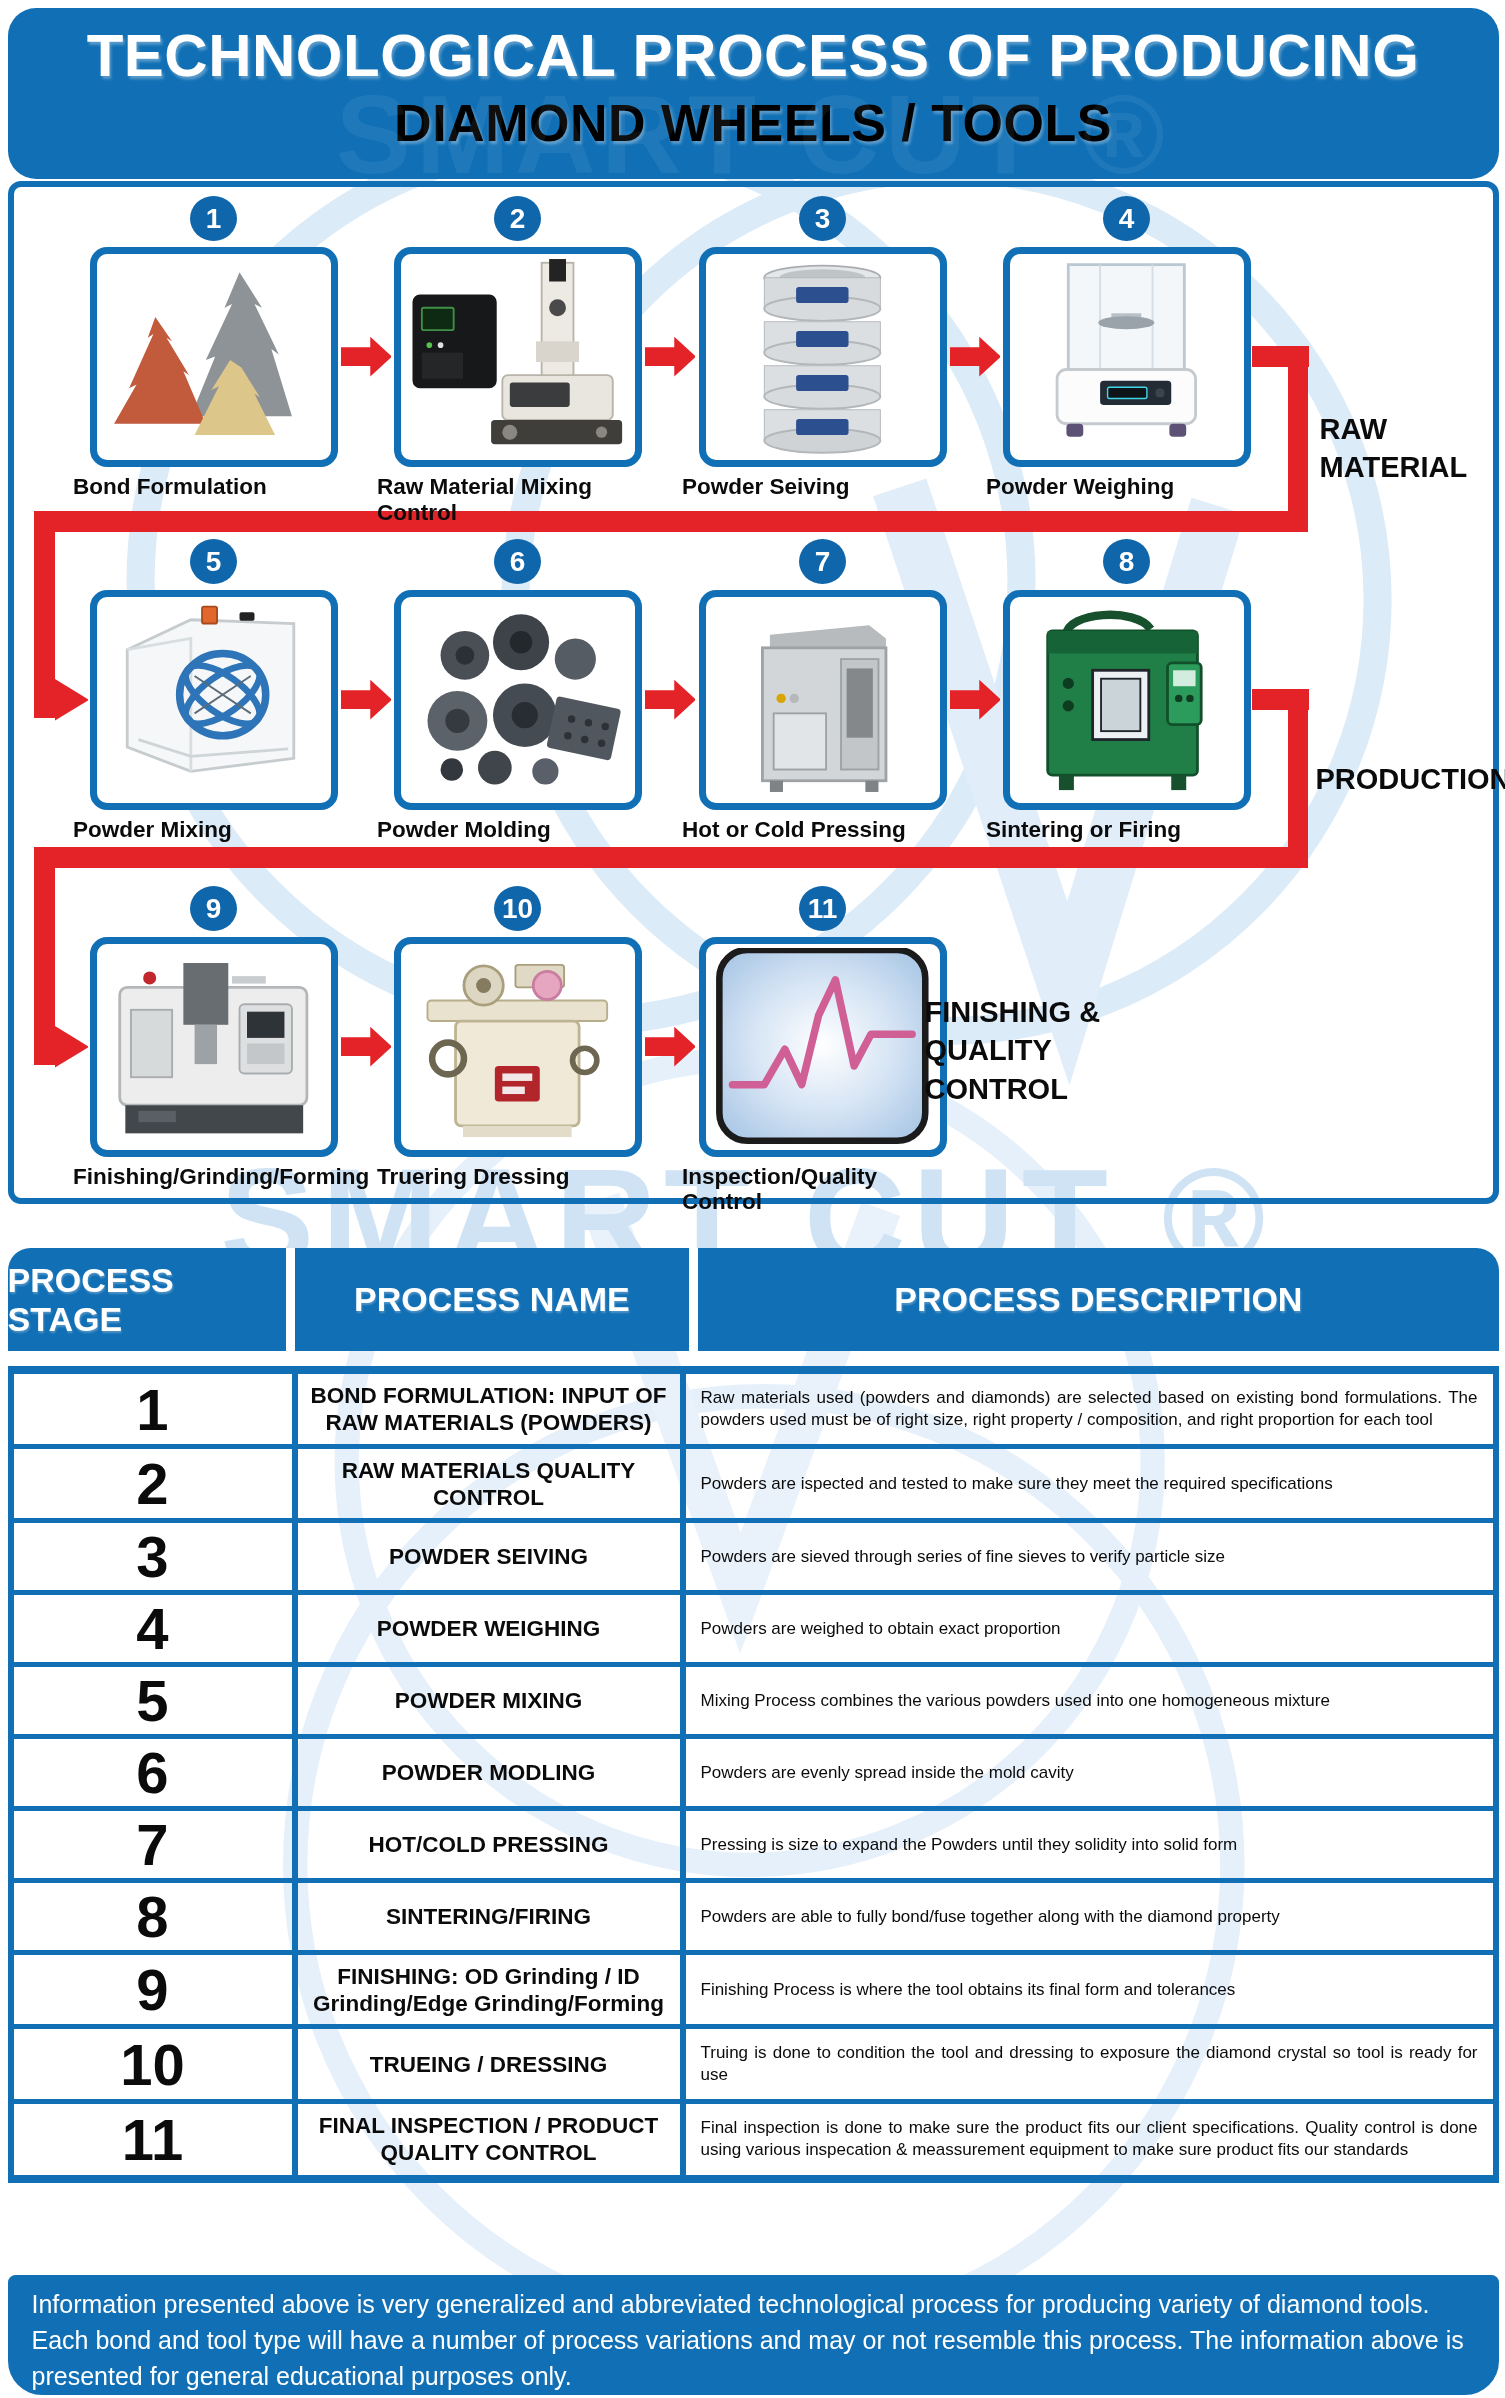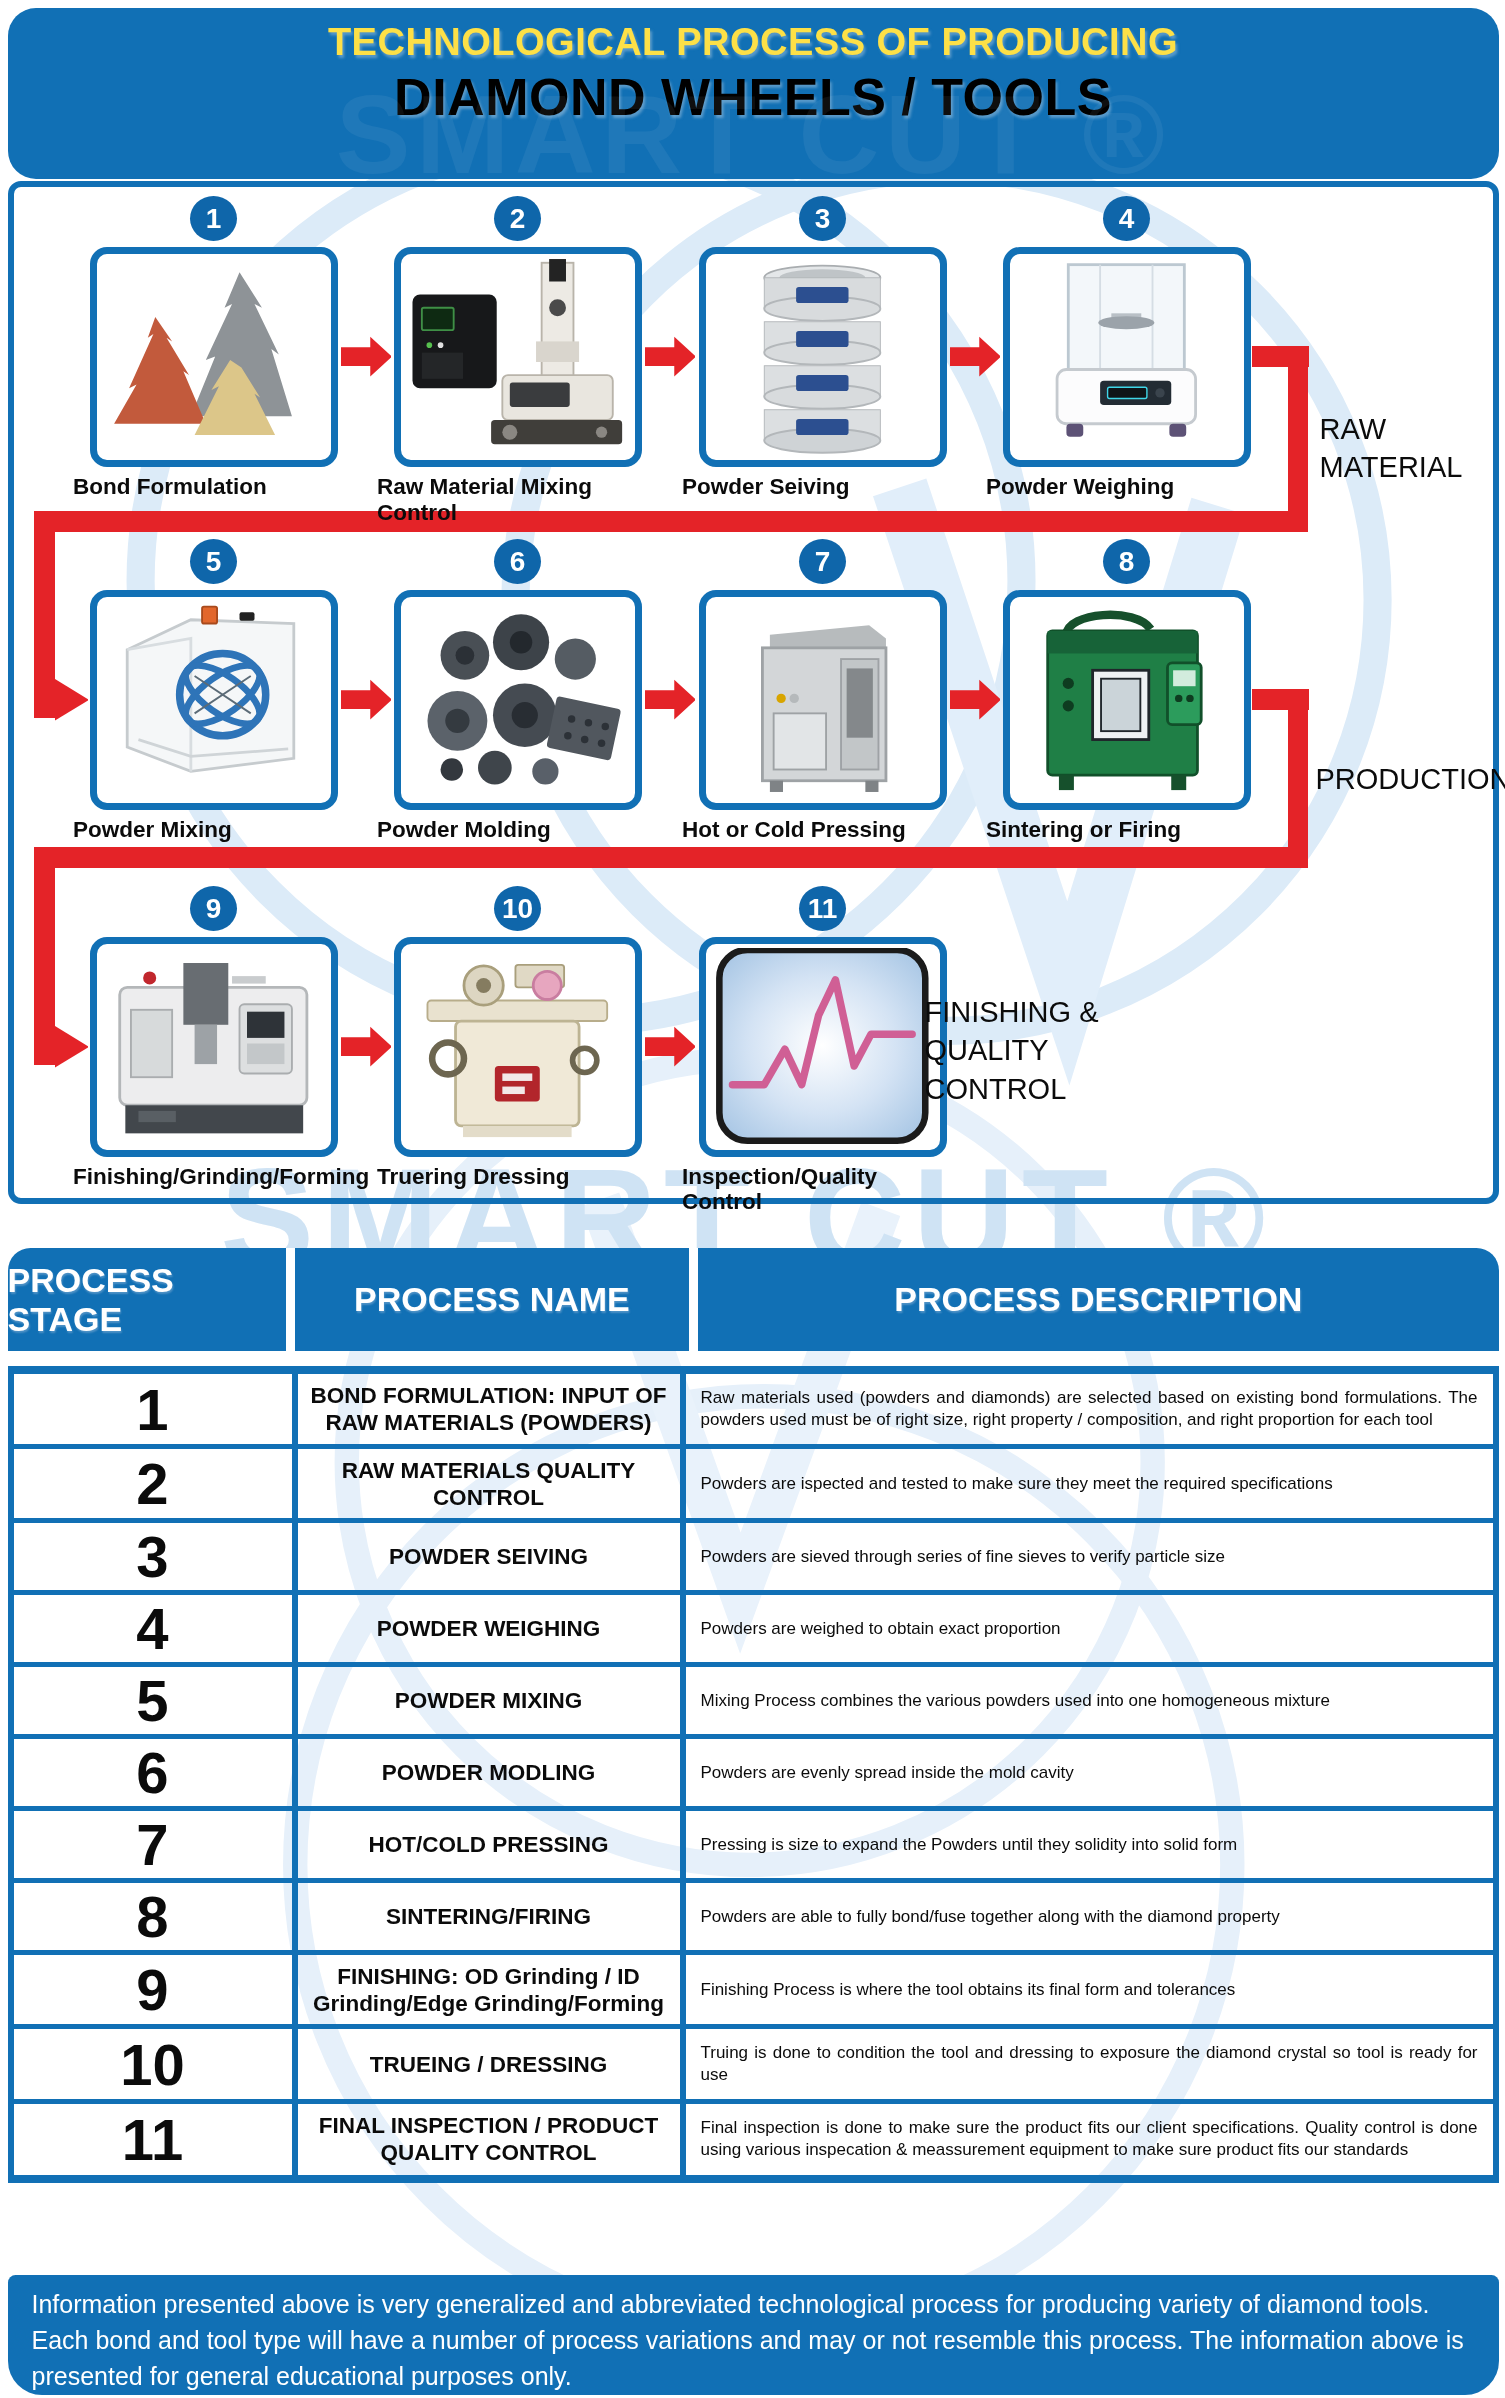--- a/index.html
+++ b/index.html
@@ -12,21 +12,21 @@
   html,body{margin:0;padding:0;background:#fff;}
   .page{position:relative;width:1506px;height:2399px;background:#fff;overflow:hidden;
         font-family:"Liberation Sans",sans-serif;color:var(--ink);}
 
   
   .wm{position:absolute;inset:0;z-index:0;pointer-events:none;}
 
   
   .title{position:absolute;left:7.5px;top:7.5px;width:1491px;height:171px;background:var(--blue);
          border-radius:28px;z-index:1;text-align:center;overflow:hidden;box-sizing:border-box;}
-  .t1{margin-top:13px;font-size:38px;font-weight:bold;color:#fde047;letter-spacing:0.5px;
+  .t1{margin-top:13px;font-size:60px;font-weight:bold;color:#ffffff;letter-spacing:0.5px;
       text-shadow:1.9px 2.8px 2.8px rgba(150,190,220,.55);}
   .t2{margin-top:3.7px;font-size:52px;font-weight:bold;color:#000000;letter-spacing:0.5px;
       text-shadow:1.9px 2.8px 2.8px rgba(150,190,220,.55);}
   .tghost{position:absolute;left:0;right:0;bottom:-20.6px;font-size:112px;font-weight:bold;
       color:rgba(255,255,255,.06);letter-spacing:5.6px;white-space:nowrap;}
 
   
   .flow{position:absolute;left:7.5px;top:181px;width:1491px;height:1023px;box-sizing:border-box;
         border:6.6px solid var(--blue);border-radius:13px;z-index:1;}
   .step{position:absolute;width:248px;display:flex;flex-direction:column;align-items:center;z-index:2;}
@@ -50,21 +50,21 @@
   .red{position:absolute;background:var(--red);z-index:1;}
   .stub1{left:1238px;top:159px;width:57px;height:20.6px}
   .vbar1{left:1274px;top:159px;width:20.6px;height:186px}
   .band1{left:20.6px;top:324px;width:1274px;height:20.6px}
   .lbar1{left:20.6px;top:324px;width:20.6px;height:207px}
   .stub2{left:1238px;top:502px;width:57px;height:20.6px}
   .vbar2{left:1274px;top:502px;width:20.6px;height:178px}
   .band2{left:20.6px;top:660px;width:1274px;height:20.6px}
   .lbar2{left:20.6px;top:660px;width:20.6px;height:218px}
 
-  .side{position:absolute;font-weight:normal;z-index:2;line-height:1.32;font-size:29px;}
+  .side{position:absolute;font-weight:bold;z-index:2;line-height:1.32;font-size:29px;}
   .raw{left:1306px;top:223px;width:178px}
   .prod{left:1302px;top:573px;width:201px}
   .fin{left:911px;top:806px;width:234px}
 
   
   .ptable{position:absolute;left:7.5px;top:1248px;width:1491px;z-index:1;}
   .thead{display:flex;height:103px;border-radius:22.5px 22.5px 0 0;overflow:hidden;}
   .th{background:var(--blue);color:#fff;font-weight:bold;font-size:34px;display:flex;
       align-items:center;justify-content:center;text-shadow:0.9px 1.9px 1.9px rgba(140,180,215,.5);}
   .th-stage{width:278px}.thsep{width:9.4px;background:#fff}.th-name{width:394px}.th-desc{flex:1}

